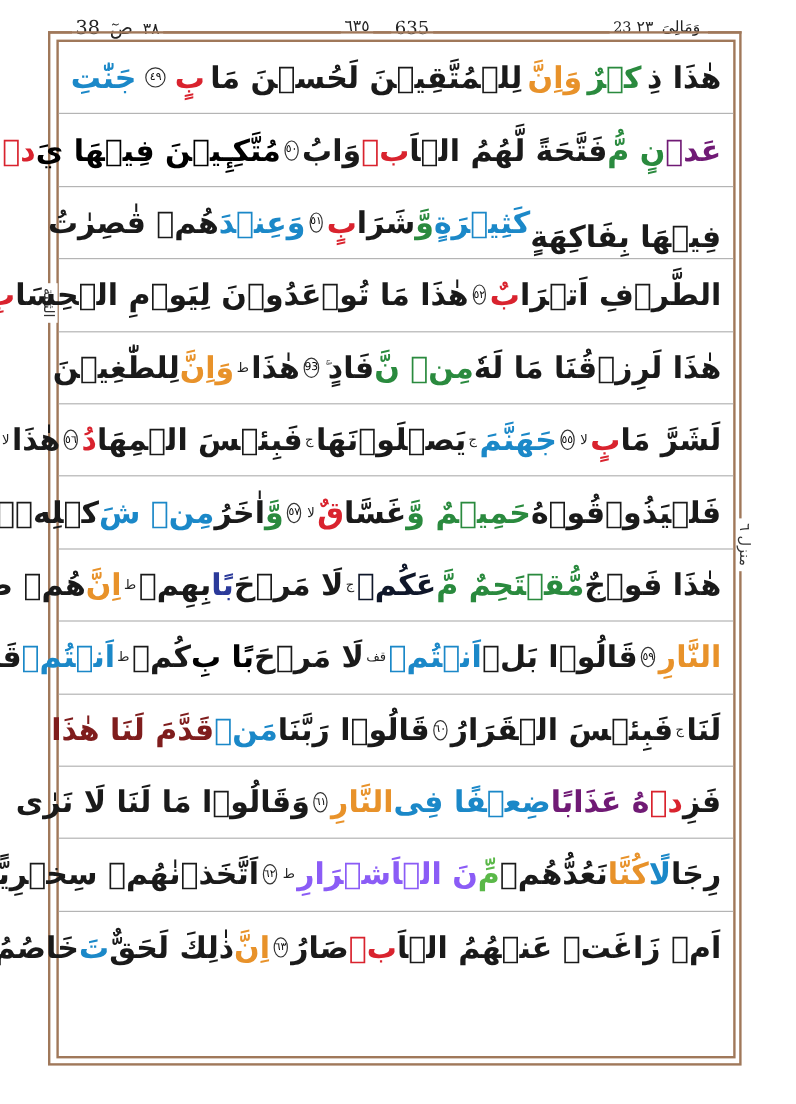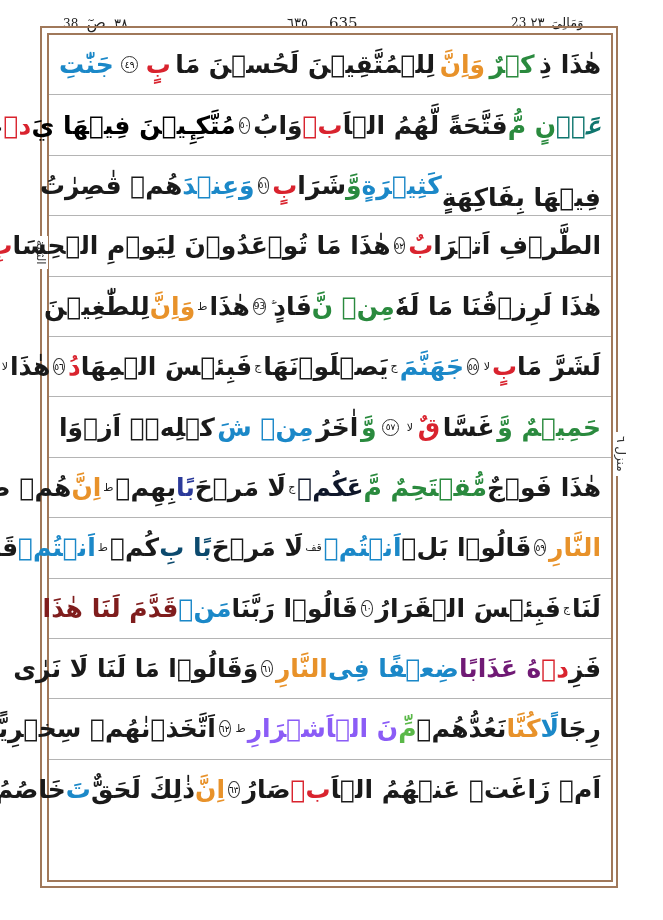--- a/index.html
+++ b/index.html
@@ -26,21 +26,21 @@
   .mark { font-size: 11px; font-weight: normal; vertical-align: super; margin: 0 2px; color: #222; }
 </style>
 </head>
 <body>
 
 <div class="header">
   <div class="hdr-line" style="left:40px;width:578px;"></div>
   <div class="hdr-label" style="left:60px;">
     <span>٣٨</span>
     <span style="font-size:16px;margin:0 4px;">صٓ</span>
-    <span style="font-family:'DejaVu Serif',serif;font-size:12px;">38</span>
+    <span style="font-family:'DejaVu Serif',serif;font-size:16px;">38</span>
   </div>
   <div class="hdr-label" style="left:284px;">٦٣٥</div>
   <div class="hdr-label num" style="left:326px;">635</div>
   <div class="hdr-label" style="left:508px;">
     <span style="font-family:'DejaVu Serif',serif;font-size:12px;">23</span>
     <span style="margin:0 3px;">وَمَالِیَ</span>
     <span>٢٣</span>
   </div>
 </div>
 
@@ -54,21 +54,21 @@
     <div class="line">
       <span class="seg" style="color: rgb(26, 26, 26);">هٰذَا ذِ</span>
       <span class="seg" style="color: rgb(42, 138, 62);">كۡرٌ </span>
       <span class="seg" style="color: rgb(232, 146, 42);">وَاِنَّ </span>
       <span class="seg" style="color: rgb(26, 26, 26);">لِلۡمُتَّقِيۡنَ لَحُسۡنَ مَا</span>
       <span class="seg" style="color: rgb(217, 35, 46);">بٍ</span>
       <span class="ayah">٤٩</span>
       <span class="seg" style="color: rgb(27, 136, 200);">جَنّٰتِ</span>
     </div>
     <div class="line">
-      <span class="seg" style="color: #0f766e; font-style: italic;">عَدۡ</span>
+      <span class="seg" style="color: #701a75;">عَدۡ</span>
       <span class="seg" style="color: rgb(42, 138, 62);">نٍ مُّ</span>
       <span class="seg" style="color: rgb(26, 26, 26);">فَتَّحَةً لَّهُمُ الۡاَ</span>
       <span class="seg" style="color: rgb(217, 35, 46);">بۡ</span>
       <span class="seg" style="color: rgb(26, 26, 26);">وَابُ</span>
       <span class="ayah">٥٠</span>
       <span class="seg" style="color: #000000;">مُتَّكِـِٕيۡنَ فِيۡهَا يَ</span>
       <span class="seg" style="color: rgb(217, 35, 46);">دۡ</span>
       <span class="seg" style="color: rgb(26, 26, 26);">عُوۡنَ</span>
     </div>
     <div class="line">
@@ -108,20 +108,21 @@
       <span class="mark">ج</span>
       <span class="seg" style="color: rgb(26, 26, 26);">يَصۡلَوۡنَهَا</span>
       <span class="mark">ج</span>
       <span class="seg" style="color: rgb(26, 26, 26);">فَبِئۡسَ الۡمِهَا</span>
       <span class="seg" style="color: rgb(217, 35, 46);">دُ</span>
       <span class="ayah">٥٦</span>
       <span class="seg" style="color: rgb(26, 26, 26);">هٰذَا</span>
       <span class="mark">لا</span>
     </div>
     <div class="line">
+      <span class="seg" style="color: rgb(26, 26, 26);">فَلۡيَذُوۡقُوۡهُ </span>
       <span class="seg" style="color: rgb(42, 138, 62);">حَمِيۡمٌ وَّ</span>
       <span class="seg" style="color: rgb(26, 26, 26);">غَسَّا</span>
       <span class="seg" style="color: rgb(217, 35, 46);">قٌ</span>
       <span class="mark">لا</span>
       <span class="ayah">٥٧</span>
       <span class="seg" style="color: rgb(42, 138, 62);">وَّ</span>
       <span class="seg" style="color: rgb(26, 26, 26);">اٰخَرُ </span>
       <span class="seg" style="color: rgb(27, 136, 200);">مِنۡ شَ</span>
       <span class="seg" style="color: rgb(26, 26, 26);">كۡلِهٖۤ اَزۡوَا</span>
     </div>
@@ -137,21 +138,21 @@
       <span class="seg" style="color: rgb(232, 146, 42);">اِنَّ</span>
       <span class="seg" style="color: rgb(26, 26, 26);">هُمۡ صَا</span>
     </div>
     <div class="line">
       <span class="seg" style="color: rgb(232, 146, 42);">النَّارِ</span>
       <span class="ayah">٥٩</span>
       <span class="seg" style="color: rgb(26, 26, 26);">قَالُوۡا بَلۡ </span>
       <span class="seg" style="color: rgb(27, 136, 200);">اَنۡتُمۡ</span>
       <span class="mark">قف</span>
       <span class="seg" style="color: rgb(26, 26, 26);">لَا مَرۡحَ</span>
-      <span class="seg" style="color: #0c4a6e;">بًا بِ</span>
+      <span class="seg" style="color: #000000;">بًا بِ</span>
       <span class="seg" style="color: rgb(26, 26, 26);">كُمۡ</span>
       <span class="mark">ط</span>
       <span class="seg" style="color: rgb(27, 136, 200);">اَنۡتُمۡ </span>
       <span class="seg" style="color: rgb(26, 26, 26);">قَدَّمۡتُمُوۡهُ</span>
     </div>
     <div class="line">
       <span class="seg" style="color: rgb(26, 26, 26);">لَنَا</span>
       <span class="mark">ج</span>
       <span class="seg" style="color: rgb(26, 26, 26);">فَبِئۡسَ الۡقَرَارُ</span>
       <span class="ayah">٦٠</span>

